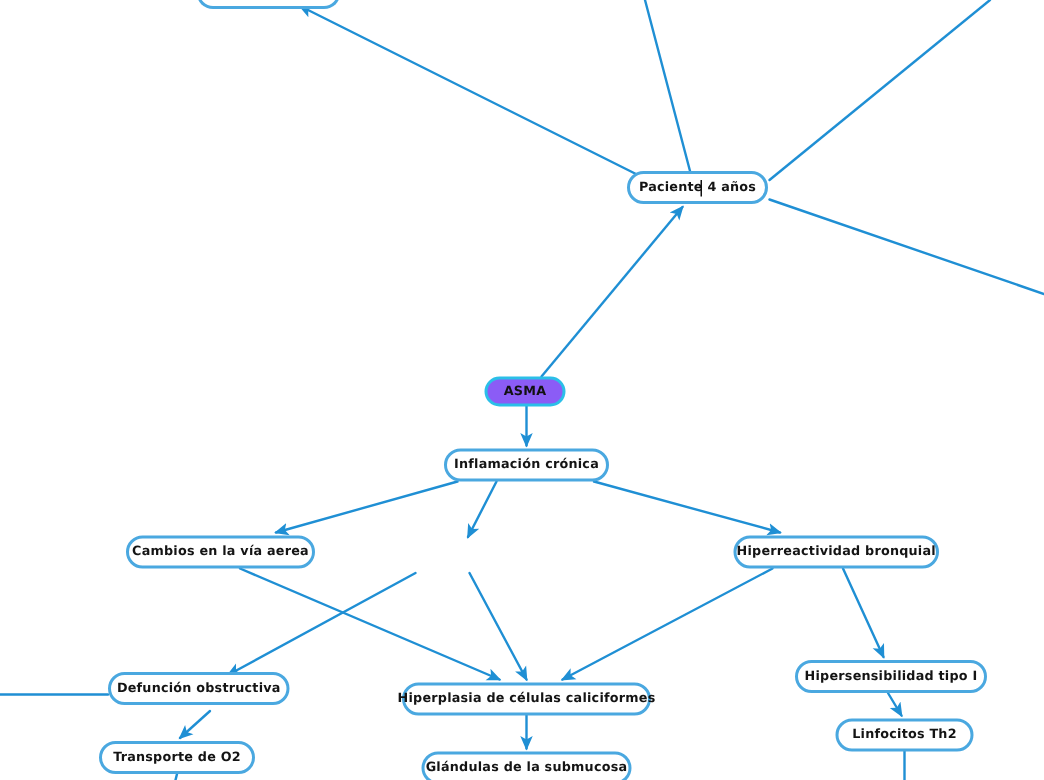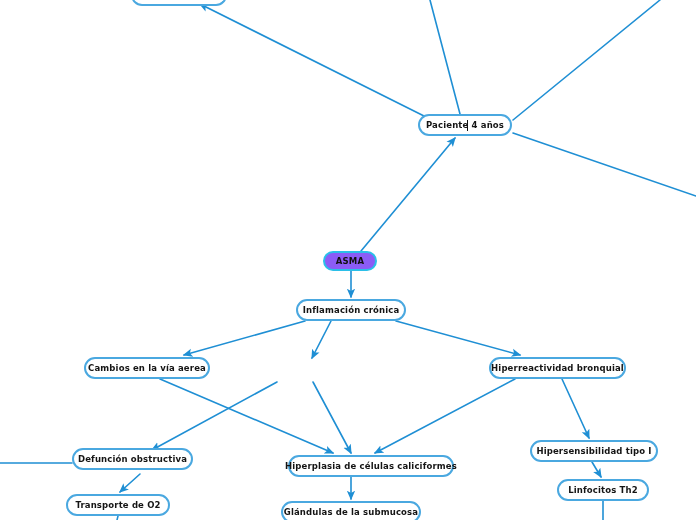--- a/index.html
+++ b/index.html
@@ -116,21 +116,21 @@
       </div>
       <div class="node" style="left: 84px; top: 357px; width: 126px; height: 22px;">
         <span>Cambios en la vía aerea</span>
       </div>
       <div class="node" style="left: 489px; top: 357px; width: 137px; height: 22px;">
         <span>Hiperreactividad bronquial</span>
       </div>
       <div class="node" style="left: 72px; top: 448px; width: 121px; height: 22px;">
         <span>Defunción obstructiva</span>
       </div>
-      <div class="node" style="left: 268px; top: 455px; width: 166px; height: 22px; margin-left: 20px;">
+      <div class="node" style="left: 268px; top: 455px; width: 166px; height: 22px;">
         <span>Hiperplasia de células caliciformes</span>
       </div>
       <div class="node" style="left: 530px; top: 440px; width: 128px; height: 22px; justify-content: center;">
         <span>Hipersensibilidad tipo I</span>
       </div>
       <div class="node" style="left: 66px; top: 494px; width: 104px; height: 22px; text-align: center;">
         <span>Transporte de O2</span>
       </div>
       <div class="node" style="left: 281px; top: 501px; width: 140px; height: 22px;">
         <span>Glándulas de la submucosa</span>

